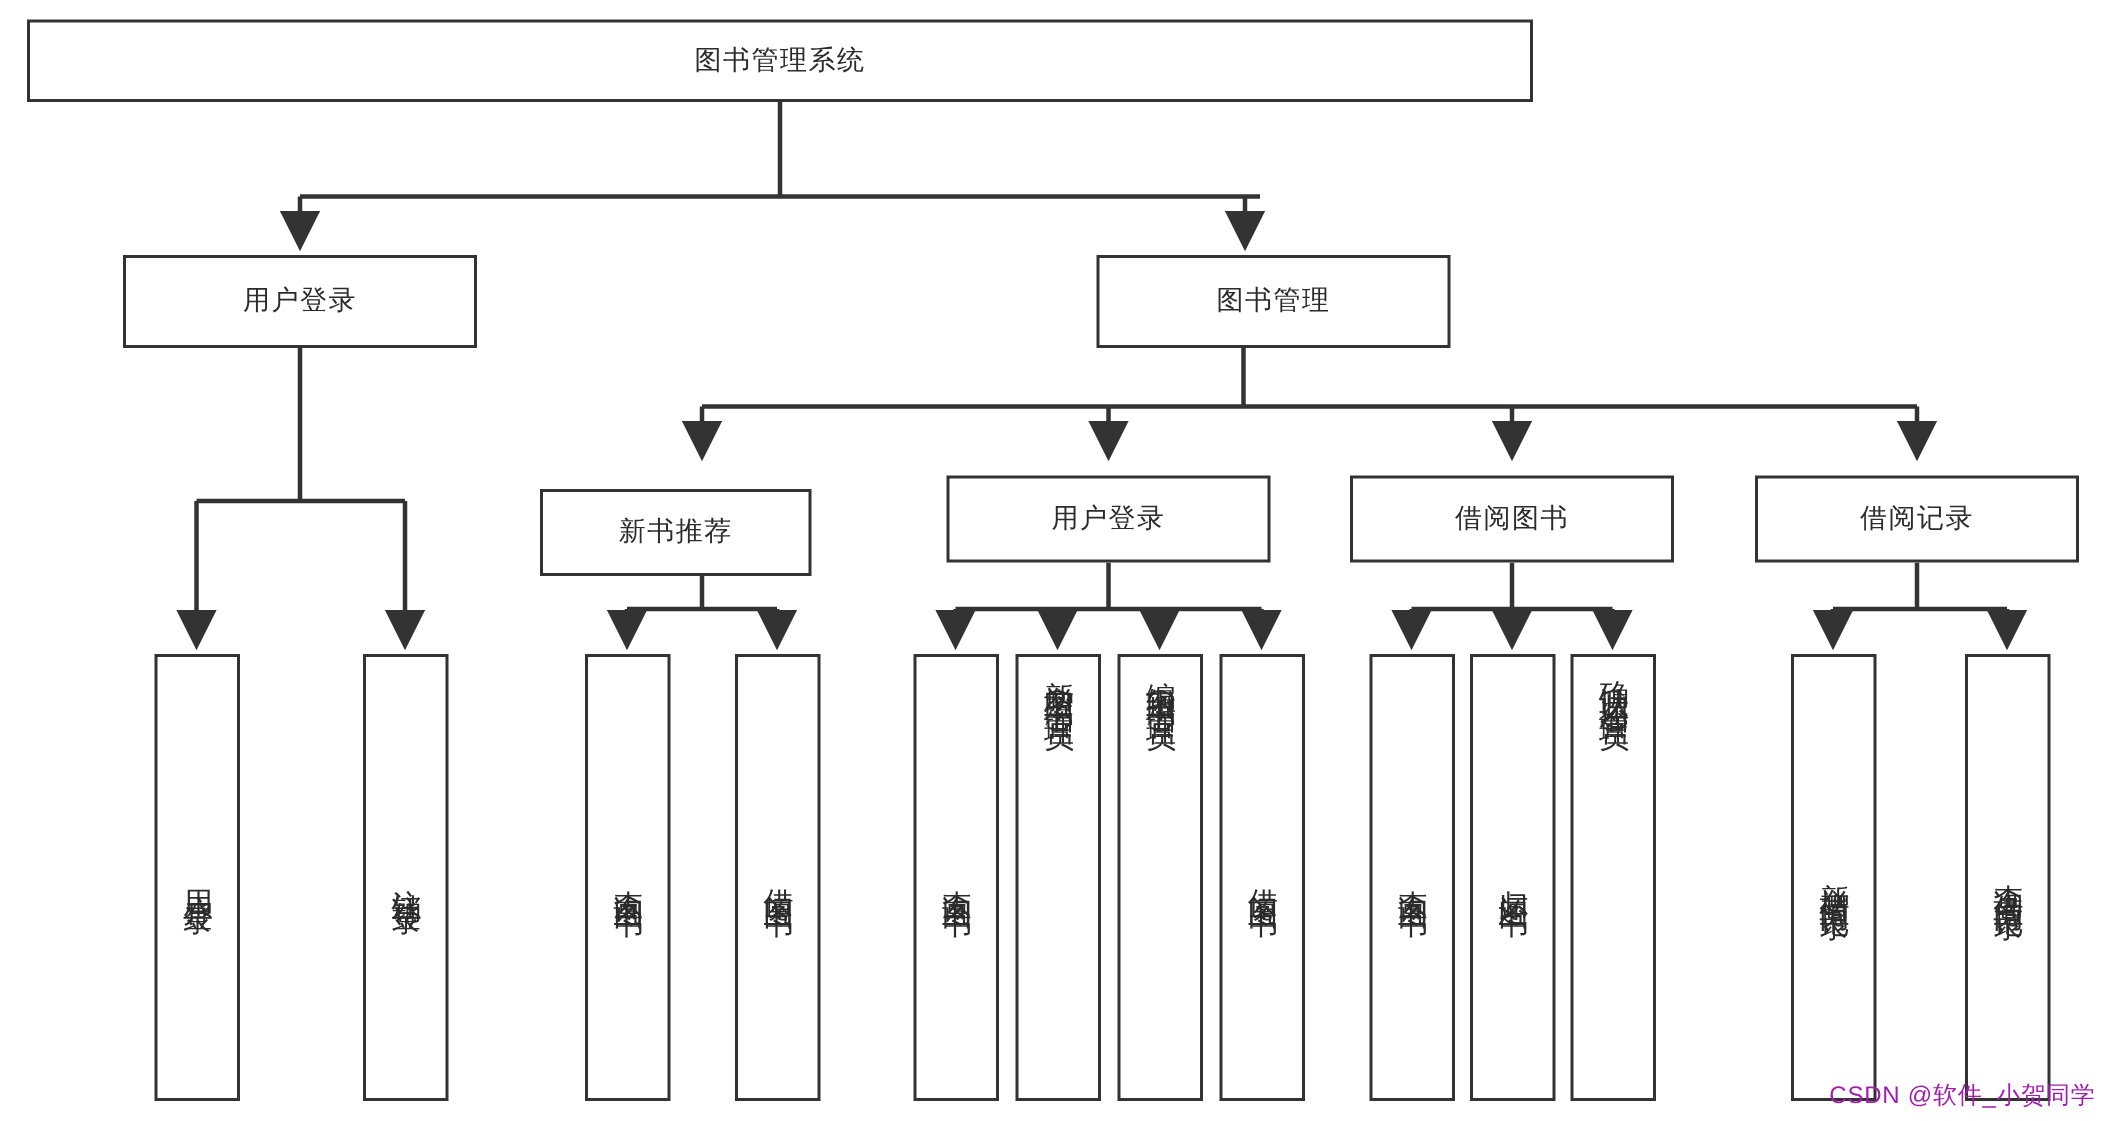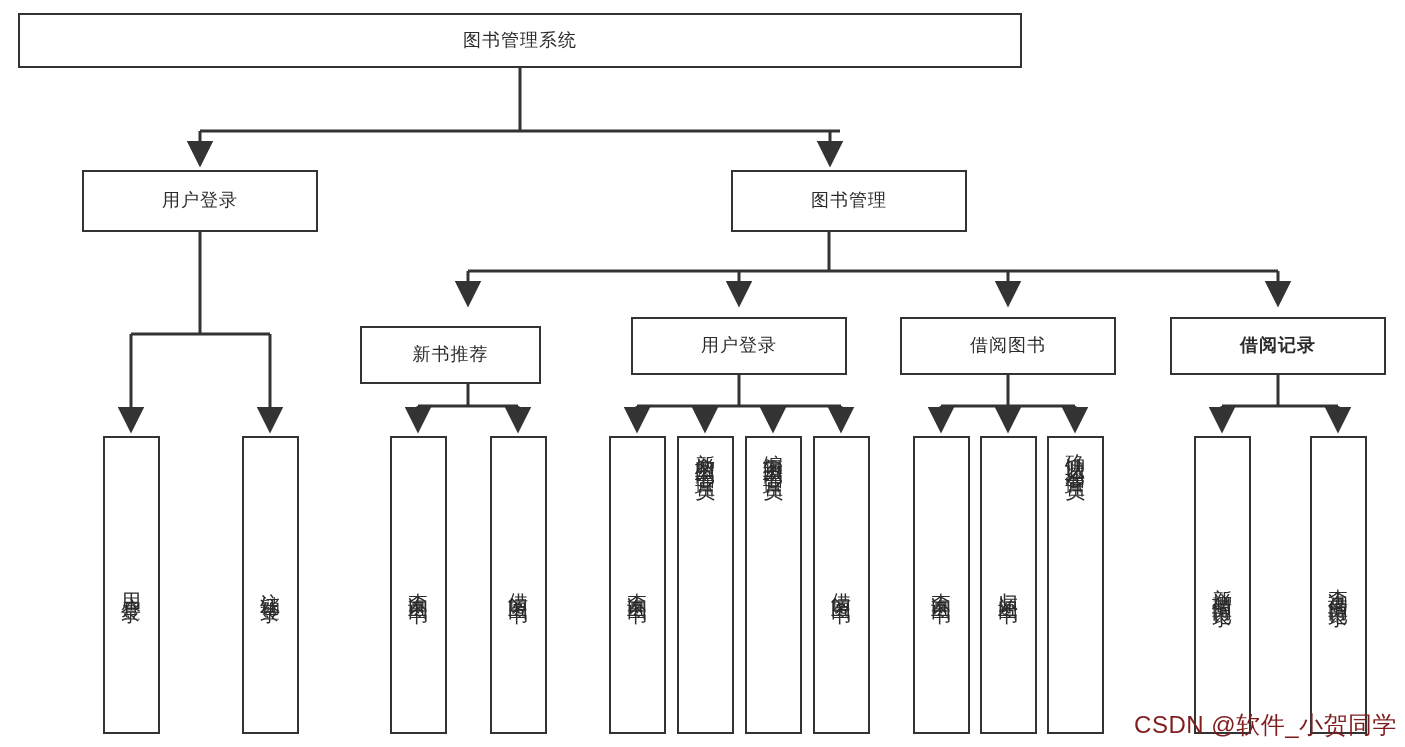--- a/index.html
+++ b/index.html
@@ -53,22 +53,22 @@
     line-height: 1;
     white-space: nowrap;
   }
   .node.vert.mid {
     align-items: center;
   }
   .watermark {
     position: absolute;
     right: 8px;
     bottom: 6px;
-    color: #7f1d1d;
-    font-size: 24px;
+    color: #a21caf;
+    font-size: 16px;
     letter-spacing: 0.5px;
     z-index: 3;
     white-space: nowrap;
   }
 </style>
 </head>
 <body>
 
 <div id="canvas">
 
@@ -135,21 +135,21 @@
 
   <div class="node" style="left:360px; top:326px; width:181px; height:58px;">
     <span class="lbl">新书推荐</span>
   </div>
   <div class="node" style="left:631px; top:317px; width:216px; height:58px;">
     <span class="lbl">用户登录</span>
   </div>
   <div class="node" style="left:900px; top:317px; width:216px; height:58px;">
     <span class="lbl">借阅图书</span>
   </div>
-  <div class="node" style="left:1170px; top:317px; width:216px; height:58px;font-weight:bold;">
+  <div class="node" style="left:1170px; top:317px; width:216px; height:58px;">
     <span class="lbl">借阅记录</span>
   </div>
 
   <div class="node vert mid" style="left:103px; top:436px; width:57px; height:298px;">
     <span class="lbl">用户登录</span>
   </div>
   <div class="node vert mid" style="left:242px; top:436px; width:57px; height:298px;">
     <span class="lbl">注销登录</span>
   </div>
 

